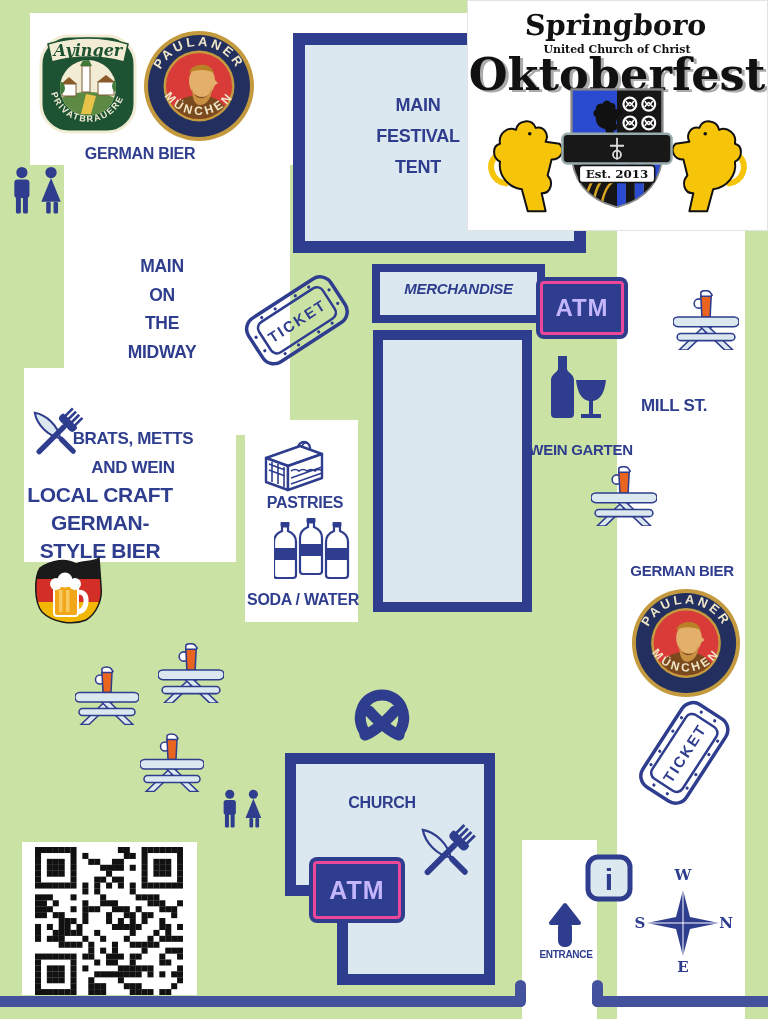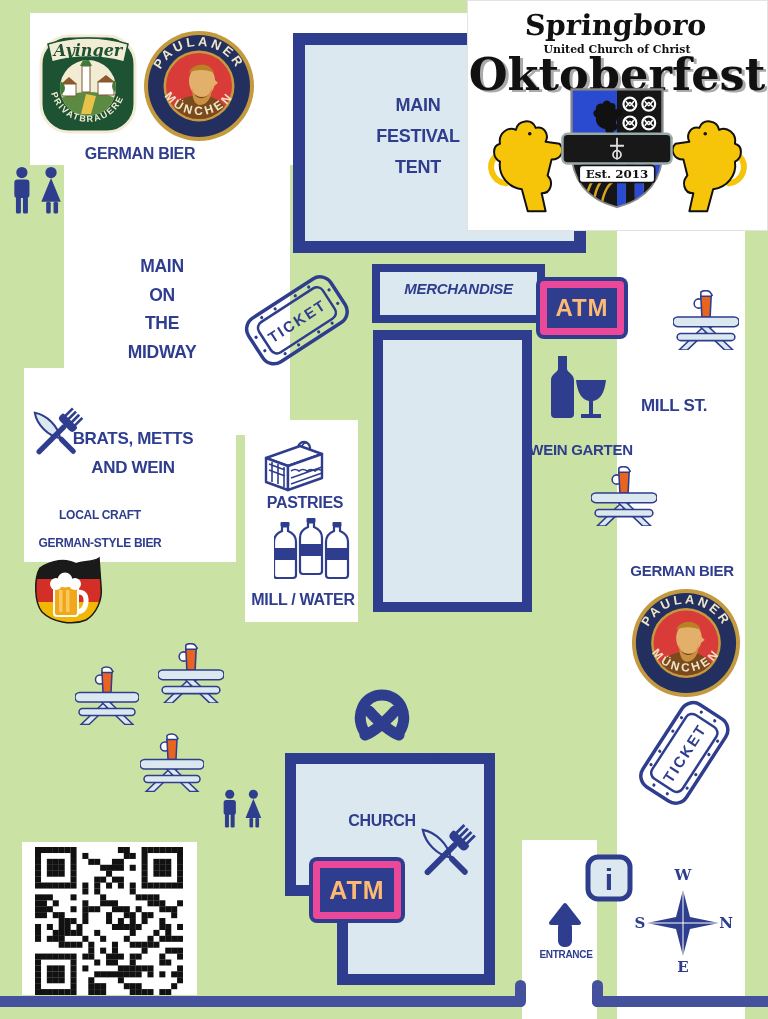--- a/index.html
+++ b/index.html
@@ -3,22 +3,22 @@
 <meta charset="utf-8">
 <style>
   html,body{margin:0;padding:0;background:#fff;}
   #map{position:relative;width:768px;height:1019px;overflow:hidden;background:var(--green);
        font-family:"Liberation Sans",sans-serif;}
   .path{position:absolute;background:#fff;}
   .bld{position:absolute;background:var(--bld);border:11px solid var(--navy);box-sizing:border-box;}
   .t{position:absolute;color:var(--navy);font-weight:700;letter-spacing:-0.3px;white-space:nowrap;
      font-family:"Liberation Sans",sans-serif;}
   .tc{text-align:center;white-space:normal;}
-  .atm{position:absolute;background:var(--navy);border:7px solid #ec4899;box-shadow:0 0 0 4px var(--navy);
-       border-radius:4px;color:#fdba74;display:flex;align-items:center;justify-content:center;
+  .atm{position:absolute;background:var(--navy);border:3px solid #ec4899;box-shadow:0 0 0 4px var(--navy);
+       border-radius:4px;color:#c4b5fd;display:flex;align-items:center;justify-content:center;
        font-weight:700;letter-spacing:1px;box-sizing:border-box;}
   .road{position:absolute;background:var(--road);border-radius:6px;}
   .icon{position:absolute;}
   .fnavy{fill:var(--navy);}
   .snavy{stroke:var(--navy);}
   .fbld{fill:var(--bld);}
   svg text{font-family:"Liberation Sans",sans-serif;}
   .serif{font-family:"DejaVu Serif",serif;}
   .gothic{font-family:"DejaVu Serif",serif;font-weight:bold;}
 </style>
@@ -252,21 +252,21 @@
         <rect x="36" y="2" width="2.6" height="13"></rect>
       <path d="M22,12 h17 a2,2 0 0 1 2,2 v2 a4,4 0 0 1 -4,4 h-13 a4,4 0 0 1 -4,-4 v-2 a2,2 0 0 1 2,-2 z"></path>
       <rect x="27.8" y="19" width="5.4" height="40" rx="2.7"></rect>
     </g>
   </svg>
   <div class="t tc" style="left:58px;top:424px;width:150px;font-size:17px;line-height:29px;">
     <div>BRATS, METTS</div>
     <div>AND WEIN</div>
   </div>
 
-  <div class="t tc" style="left:20px;top:501px;width:160px;font-size:12px;line-height:28px;">
+  <div class="t tc" style="left:20px;top:481px;width:160px;font-size:21px;line-height:28px;">
     <div>LOCAL CRAFT</div>
     <div>GERMAN-STYLE BIER</div>
   </div>
 
   <svg class="icon" style="left:32px;top:556px;" width="74" height="70" viewBox="0 0 74 70">
     <clipPath id="ohioClip">
       <path d="M8,12 C20,4 34,2 44,8 C52,4 60,7 67,2 L69,30 C71,44 64,58 54,64 C40,70 20,66 10,56 C2,46 2,22 8,12 Z"></path>
     </clipPath>
     <g clip-path="url(#ohioClip)">
       <rect x="0" y="0" width="74" height="23" fill="#1a1a1a"></rect>
@@ -305,21 +305,21 @@
       <g id="bottle">
         <rect x="6.5" y="0" width="9" height="4.5" rx="1" class="fnavy"></rect>
         <path d="M8,4.5 h6 v4.5 c5,2 8,6 8,11 v33 a3,3 0 0 1 -3,3 h-16 a3,3 0 0 1 -3,-3 v-33 c0,-5 3,-9 8,-11 z" fill="#fff" class="snavy" stroke-width="2.2"></path>
         <rect x="0.8" y="26" width="20.4" height="12" class="fnavy"></rect>
       </g>
     </defs>
     <use href="#bottle" transform="translate(0,4)"></use>
     <use href="#bottle" transform="translate(26,0)"></use>
     <use href="#bottle" transform="translate(52,4)"></use>
   </svg>
-  <div class="t" style="left:243px;top:591px;width:120px;text-align:center;font-size:16px;">MILL / WATER</div>
+  <div class="t" style="left:243px;top:591px;width:120px;text-align:center;font-size:16px;">SODA / WATER</div>
 
   <div class="t" style="left:612px;top:562px;width:140px;text-align:center;font-size:15px;">GERMAN BIER</div>
   <svg class="icon" style="left:630px;top:587px;" width="112" height="112" viewBox="0 0 114 114">
     <circle cx="57" cy="57" r="55" fill="#c49a3f"></circle>
     <circle cx="57" cy="57" r="51" fill="#23305f"></circle>
     <circle cx="57" cy="57" r="35.5" fill="#c49a3f"></circle>
     <circle cx="57" cy="57" r="33" fill="#d93b39"></circle>
     <clipPath id="pk2">
         <circle cx="57" cy="57" r="33"></circle>
       </clipPath>
@@ -364,21 +364,21 @@
 
   <svg class="icon" style="left:352px;top:688px;" width="60" height="58" viewBox="0 0 60 58">
     <g fill="none" class="snavy" stroke-width="11" stroke-linecap="round">
       <path d="M13,45 C2,27 12,7 30,7 C48,7 58,27 47,45"></path>
       <path d="M17,23 C27,34 39,44 47,47"></path>
       <path d="M43,23 C33,34 21,44 13,47"></path>
     </g>
   </svg>
   <div class="t" style="left:416px;top:714px;font-size:15px;margin-top:35px;">PRETZELS</div>
 
-  <div class="t" style="left:312px;top:812px;width:140px;text-align:center;font-size:16px;">CHURCH</div>
+  <div class="t" style="left:312px;top:794px;width:140px;text-align:center;font-size:16px;">CHURCH</div>
   <svg class="icon" style="left:412px;top:818px;" width="68" height="70" viewBox="0 0 60 64">
     <g transform="rotate(-45 30 32)">
       <path d="M30,2 C37,12 37,28 30,38 C23,28 23,12 30,2 Z" class="fbld snavy" stroke-width="2"></path>
       <rect x="27.4" y="37" width="5.2" height="22" rx="2.6" class="fnavy"></rect>
     </g>
     <g transform="rotate(45 30 32)" class="fnavy">
       <rect x="22.5" y="2" width="2.6" height="13"></rect>
         <rect x="27" y="2" width="2.6" height="13"></rect>
       <rect x="31.5" y="2" width="2.6" height="13"></rect>
         <rect x="36" y="2" width="2.6" height="13"></rect>

